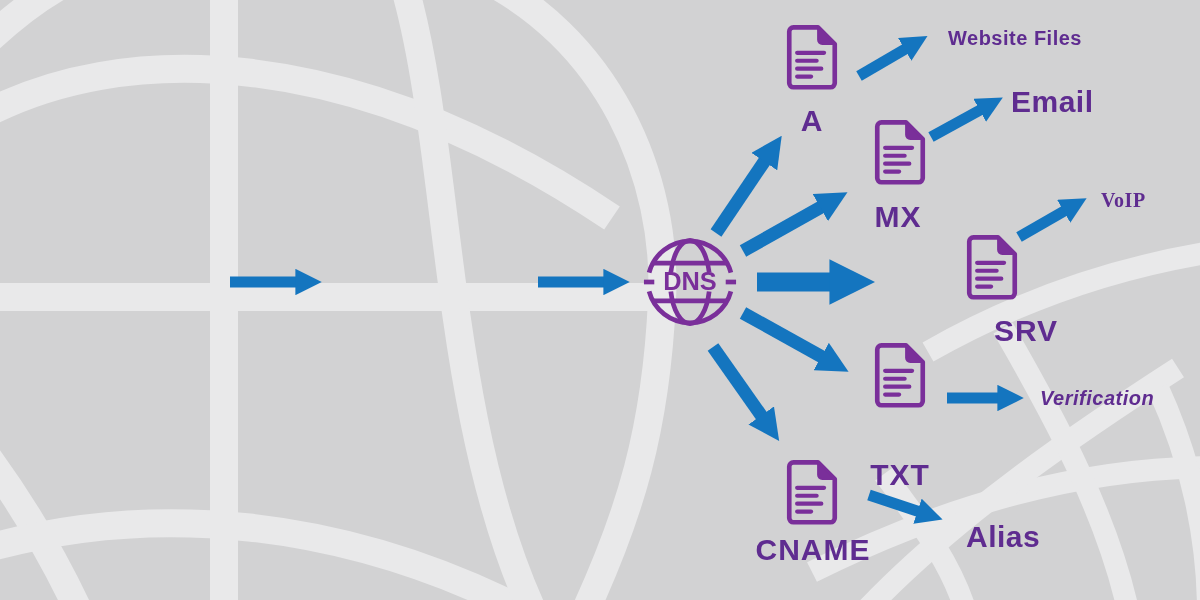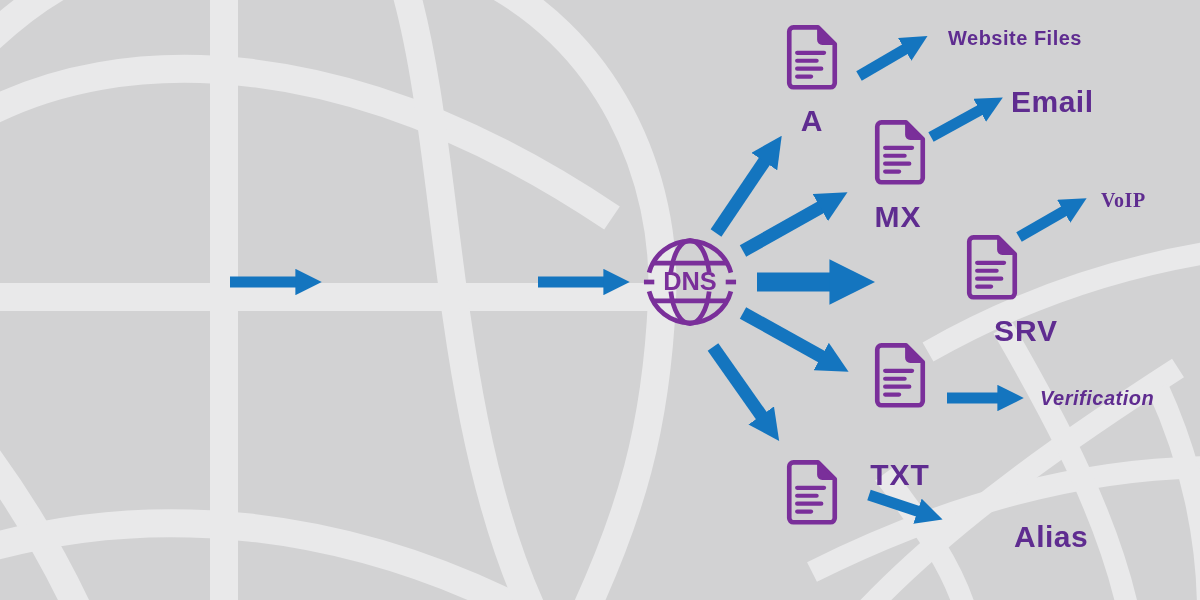--- a/index.html
+++ b/index.html
@@ -134,20 +134,21 @@
         <path d="M12,39.5 L33,39.5"></path>
         <path d="M12,48 L38,48"></path>
         <path d="M12,56.5 L27,56.5"></path>
       </g>
   </svg>
 
   <div class="lbl rec-lbl center" style="left:812px;top:106px;">A</div>
   <div class="lbl rec-lbl center" style="left:898px;top:202px;">MX</div>
   <div class="lbl rec-lbl center" style="left:1026px;top:316px;">SRV</div>
   <div class="lbl rec-lbl center" style="left:900px;top:423px;margin-top:37px;">TXT</div>
+  <div class="lbl rec-lbl center" style="left:813px;top:535px;">CNAME</div>
 
   <div class="lbl tgt-lbl" style="left:948px;top:28px;">Website Files</div>
   <div class="lbl tgt-big" style="left:1011px;top:87px;">Email</div>
   <div class="lbl tgt-lbl" style="left:1101px;top:190px;font-family:Liberation Serif, serif;">VoIP</div>
   <div class="lbl tgt-lbl" style="left:1040px;top:388px;font-style:italic;">Verification</div>
-  <div class="lbl tgt-big" style="left:966px;top:522px;margin-left:48px;">Alias</div>
+  <div class="lbl tgt-big" style="left:966px;top:522px;">Alias</div>
 
 </div>
 
 </body></html>

